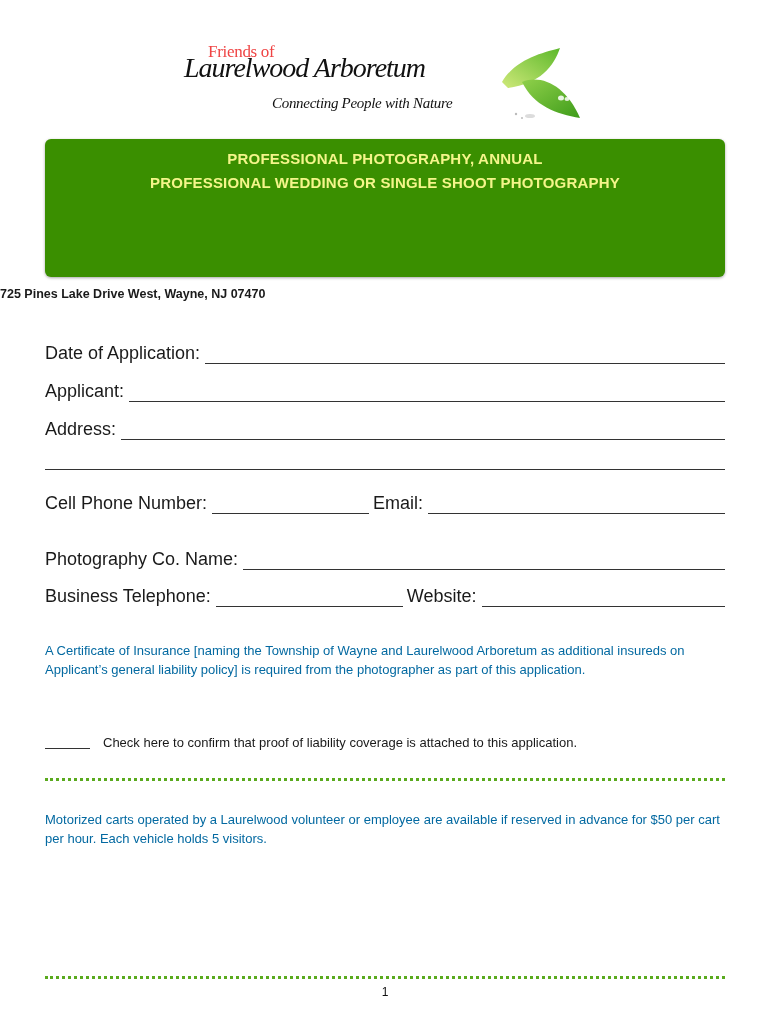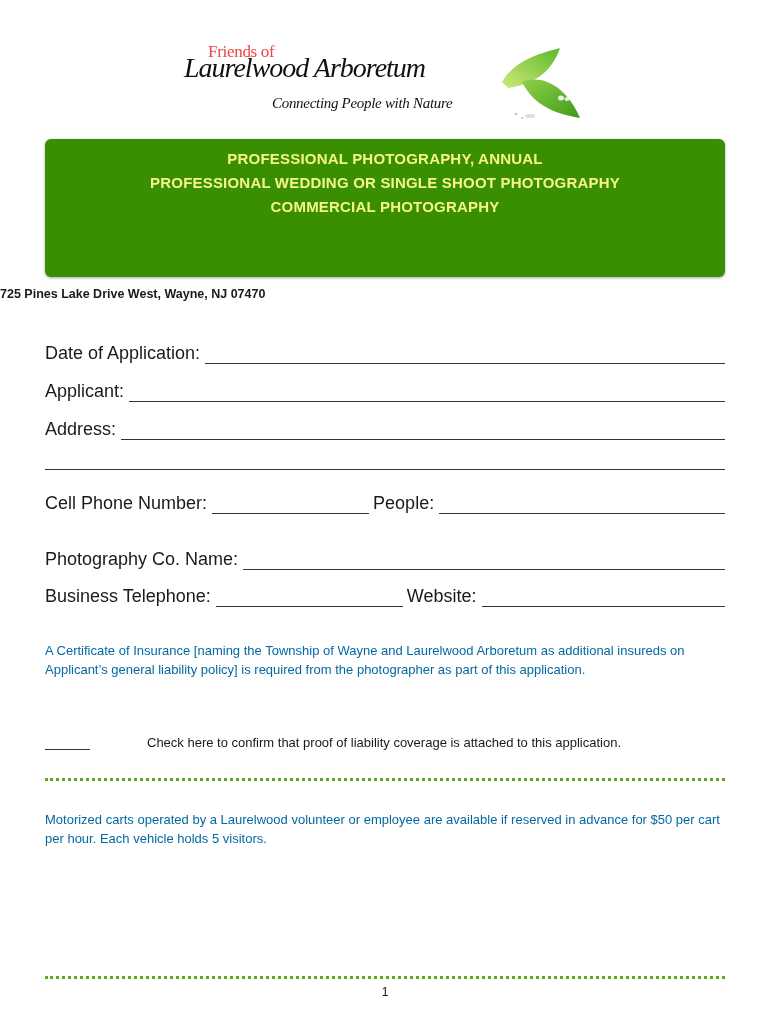--- a/index.html
+++ b/index.html
@@ -19,21 +19,21 @@
 
   .address { position: absolute; left: 0; width: 770px; top: 287px; text-align: left; font-size: 12.5px; font-weight: bold; color: #1a1a1a; }
 
   .field-row { position: absolute; left: 45px; width: 680px; display: flex; align-items: flex-end; font-size: 18px; color: #1a1a1a; }
   .field-row .label { white-space: nowrap; padding-right: 5px; }
   .field-row .line { flex: 1; border-bottom: 1px solid #333; height: 14px; }
   .field-row .gap { width: 4px; }
 
   .para { position: absolute; left: 45px; width: 680px; font-size: 13px; line-height: 19px; color: #0369a1; }
 
-  .check-row { position: absolute; left: 45px; top: 735px; display: flex; align-items: center; font-size: 13px; gap: 44px; }
+  .check-row { position: absolute; left: 45px; top: 735px; display: flex; align-items: flex-start; font-size: 13px; }
   .check-row .blank { width: 45px; border-bottom: 1px solid #333; height: 14px; margin-right: 13px; }
 
   .dotted { position: absolute; left: 45px; width: 680px; height: 0; border-top: 3px dotted #5aaa1e; }
 
   .page-num { position: absolute; left: 0; width: 770px; top: 985px; text-align: center; font-size: 12px; color: #111; }
 </style>
 </head>
 <body>
 
 <div class="logo">
@@ -58,21 +58,20 @@
     <ellipse cx="36" cy="68" rx="5" ry="2" fill="#dcdcdc"></ellipse>
     <circle cx="22" cy="66" r="1.2" fill="#bbbbbb"></circle>
     <circle cx="28" cy="70" r="1" fill="#bbbbbb"></circle>
   </svg>
 </div>
 
 <div class="banner">
   <div class="subs">
     <div class="sub">PROFESSIONAL PHOTOGRAPHY, ANNUAL</div>
     <div class="sub">PROFESSIONAL WEDDING OR SINGLE SHOOT PHOTOGRAPHY</div>
-    <div class="sub">COMMERCIAL PHOTOGRAPHY</div>
   </div>
 </div>
 
 <div class="address">725 Pines Lake Drive West, Wayne, NJ 07470</div>
 
 <div class="field-row" style="top:343px;">
   <span class="label">Date of Application:</span>
   <span class="line"></span>
 </div>
 
@@ -87,21 +86,21 @@
 </div>
 
 <div class="field-row" style="top:456px;">
   <span class="line"></span>
 </div>
 
 <div class="field-row" style="top:493px;">
   <span class="label">Cell Phone Number:</span>
   <span class="line" style="flex:0 0 157px;"></span>
   <span class="gap"></span>
-  <span class="label">People:</span>
+  <span class="label">Email:</span>
   <span class="line"></span>
 </div>
 
 <div class="field-row" style="top:549px;">
   <span class="label">Photography Co. Name:</span>
   <span class="line"></span>
 </div>
 
 <div class="field-row" style="top:586px;">
   <span class="label">Business Telephone:</span>

